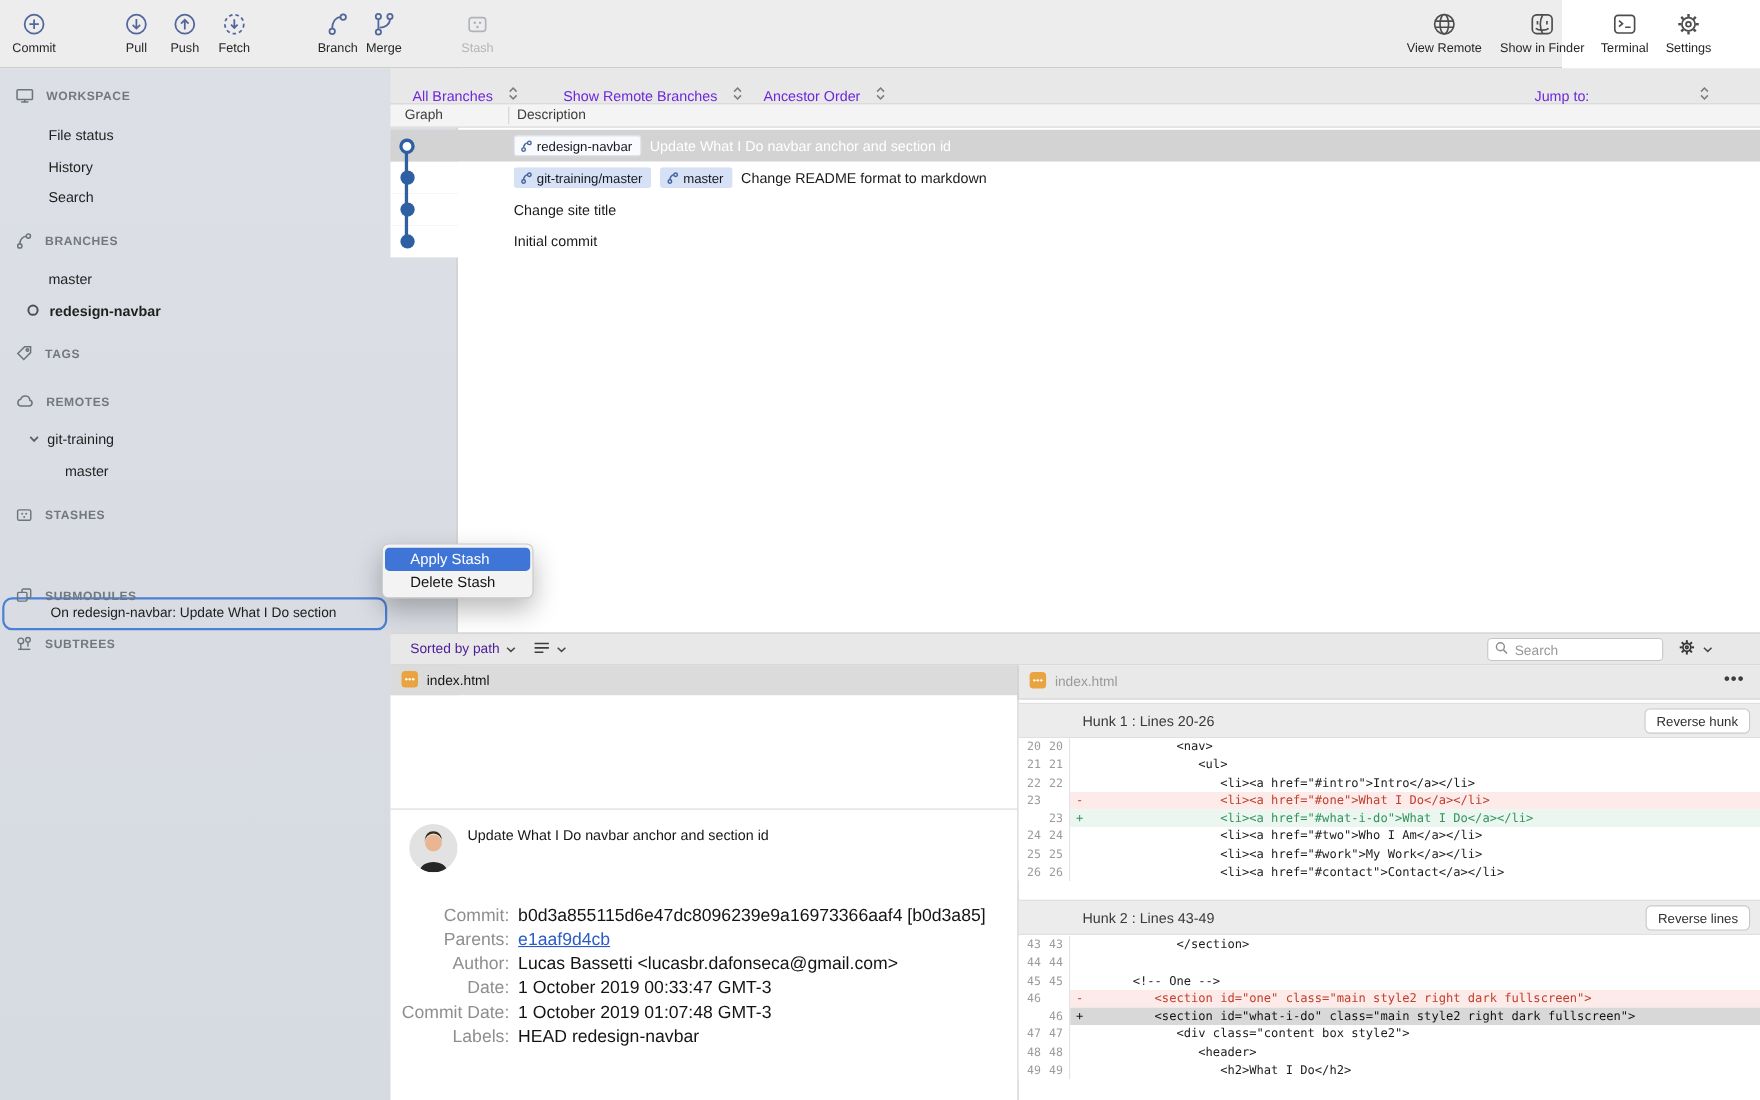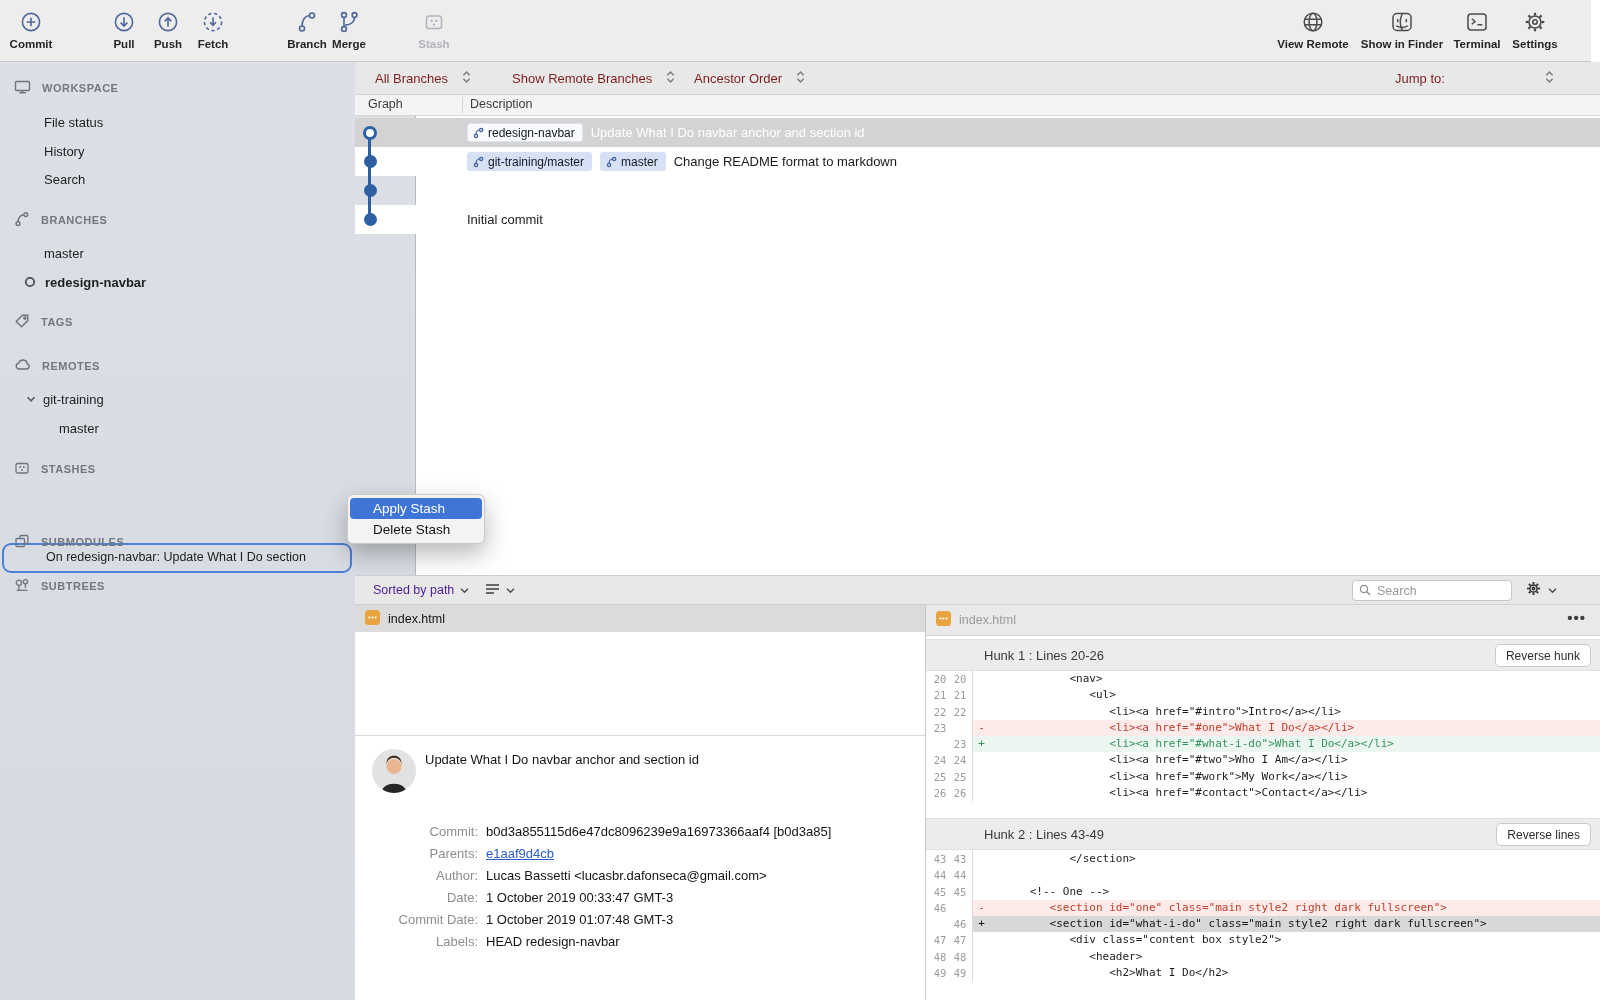--- a/index.html
+++ b/index.html
@@ -5,22 +5,22 @@
   * { box-sizing: border-box; }
   body { margin:0; background:#333; }
   #app {
     position:relative; width:1600px; height:1000px; overflow:hidden;
     font-family:"Liberation Sans", sans-serif; background:#fff;
     -webkit-font-smoothing:antialiased;
   }
   .abs { position:absolute; }
 
   
-  #toolbar { position:absolute; left:0; top:0; width:1591px; height:62px;
-    background:#ededee; border-bottom:1px solid #c9c9c9;font-weight:bold; }
+  #toolbar { position:absolute; left:0; top:0; width:1420px; height:62px;
+    background:#ededee; border-bottom:1px solid #c9c9c9; }
   .tb-item { position:absolute; top:9px; text-align:center; cursor:default; }
   .tb-item svg { display:block; margin:0 auto; }
   .tb-label { display:block; font-size:11.5px; color:#262626; margin-top:3px; white-space:nowrap; }
   .tb-item.disabled .tb-label { color:#b3b6ba; }
 
   
   #sidebar { position:absolute; left:0; top:62px; width:416px; height:938px;
     background:linear-gradient(180deg,#dcdfe5 0%,#d6dae1 100%);
     border-right:1px solid #b7bac0; }
   .side-header { position:absolute; left:14px; height:20px; display:flex; align-items:center; gap:11px;
@@ -36,22 +36,22 @@
   #ctxmenu { position:absolute; left:347px; top:494px; width:138px; height:50px;
     background:#f3f3f3; border:1px solid #c9c9c9; border-radius:6px;
     box-shadow:0 10px 24px rgba(0,0,0,.28); z-index:60; padding:3px 0; }
   .menu-item { height:21px; line-height:21px; font-size:13.5px; color:#141414;
     padding-left:23px; margin:0 2px; border-radius:4px; cursor:default; }
   .menu-item.hl { background:#3e75d7; color:#fff; }
 
   
   #filterbar { position:absolute; left:355px; top:62px; width:1245px; height:33px;
     background:#e8e8e9; border-bottom:1px solid #d2d2d2; }
-  .filter-ctl { position:absolute; top:0; height:33px; display:flex; align-items:center; gap:14px;
-    font-size:13px; color:#7f1d1d; }
+  .filter-ctl { position:absolute; top:0; height:33px; display:flex; align-items:flex-end; gap:14px;
+    font-size:13px; color:#6d28d9; }
   #thead { position:absolute; left:355px; top:95px; width:1245px; height:21px;
     background:#f4f4f5; border-bottom:1px solid #d8d8d8; font-size:12.5px; color:#3c3c3c; }
   .th { position:absolute; top:2px; }
   .th-sep { position:absolute; left:107px; top:2px; width:1px; height:16px; background:#d4d4d4; }
 
   
   .crow { position:absolute; left:355px; width:1245px; height:29px;
     display:flex; align-items:center; padding-left:112px; background:#fff; }
   .crow.sel { background:#d3d3d4; }
   .cmsg { font-size:13px; color:#1b1b1b; white-space:nowrap; }
@@ -74,21 +74,21 @@
     background:#fff; border:1px solid #c6c6c6; border-radius:4px; display:flex; align-items:center; padding:0 6px; gap:4px; }
   #searchbox input { border:none; outline:none; width:120px; font-size:12.5px; font-family:"Liberation Sans",sans-serif; background:transparent; color:#333; }
   #searchbox input::placeholder { color:#9a9a9a; }
 
   
   #filerow { position:absolute; left:355px; top:605px; width:570px; height:27px;
     background:#dbdbdb; display:flex; align-items:center; padding-left:10px; gap:8px;
     font-size:12.5px; color:#141414; }
   #leftpanel-bg { position:absolute; left:355px; top:632px; width:570px; height:368px; background:#fff; }
   #details-sep { position:absolute; left:355px; top:735px; width:570px; height:1px; background:#d9d9d9; }
-  .fld { position:absolute; left:355px; width:570px; height:22px; font-size:13px; display:flex; }
+  .fld { position:absolute; left:340px; width:570px; height:22px; font-size:16px; display:flex; }
   .fld .lbl { width:123px; text-align:right; color:#8e8e8e; flex:none; }
   .fld .val { margin-left:8px; color:#141414; white-space:nowrap; }
   .fld .val.link { color:#2b5bc7; text-decoration:underline; cursor:pointer; }
   #cd-message { position:absolute; left:425px; top:752px; font-size:13px; color:#161616; }
 
   
   #rpanel { position:absolute; left:925px; top:605px; width:675px; height:395px; background:#fff; border-left:1px solid #c6c6c6; }
   #rhead { position:absolute; left:925px; top:605px; width:675px; height:31px; background:#e9e9ea;
     border-left:1px solid #c6c6c6; border-bottom:1px solid #d4d4d4;
     display:flex; align-items:center; padding-left:10px; gap:8px; font-size:12.5px; color:#9a9a9a; }
@@ -385,20 +385,23 @@
           <svg width="11" height="12" viewBox="0 0 11 12" fill="none" stroke="#44639e" stroke-width="1.3">
             <circle cx="3" cy="9" r="1.6"></circle>
             <circle cx="8.2" cy="2.9" r="1.6"></circle>
             <path d="M3,7.4 C3,4.7 5,3 6.7,2.9"></path>
           </svg>
         </span>
       <span>master</span>
     </span>
     <span class="cmsg">Change README format to markdown</span>
   </div>
+  <div class="crow" style="top:176px">
+    <span class="cmsg">Change site title</span>
+  </div>
   <div class="crow" style="top:205px">
     <span class="cmsg">Initial commit</span>
   </div>
 
   <div class="gline"></div>
   <div class="gnode open" style="top:125.5px"></div>
   <div class="gnode fill" style="top:155px"></div>
   <div class="gnode fill" style="top:184px"></div>
   <div class="gnode fill" style="top:213px"></div>
 

